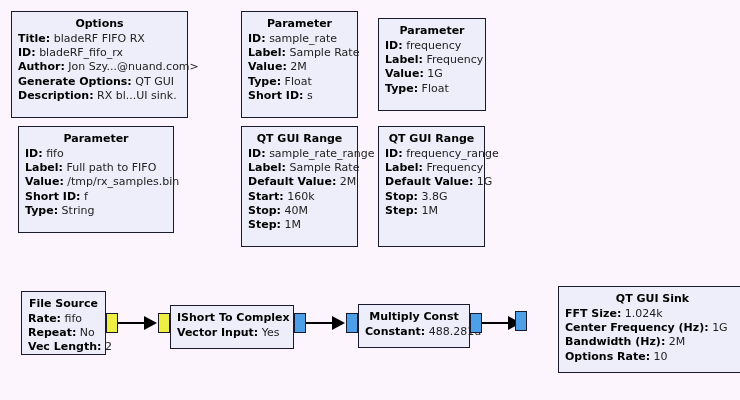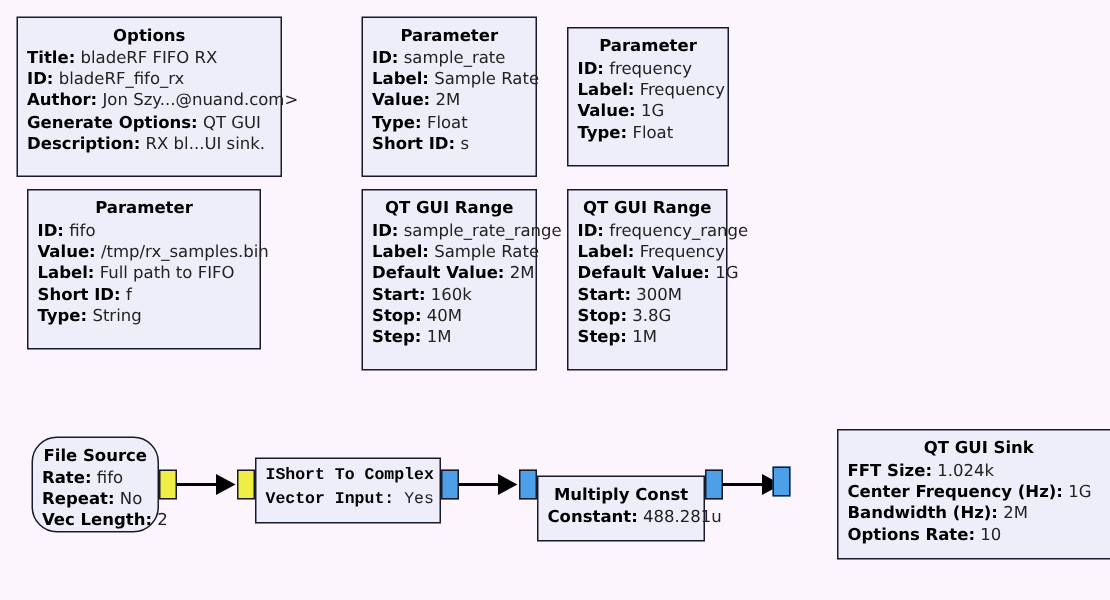--- a/index.html
+++ b/index.html
@@ -108,28 +108,28 @@
     </div>
   </div>
 
   <div class="block" id="blk-param-fifo" style="left:18px; top:126px; width:156px; height:107px;">
     <div class="btitle">Parameter</div>
     <div class="prop">
       <span class="k">ID:</span>
       <span class="v">fifo</span>
     </div>
     <div class="prop">
+      <span class="k">Label:</span>
+      <span class="v">Full path to FIFO</span>
+    </div>
+    <div class="prop">
       <span class="k">Value:</span>
       <span class="v">/tmp/rx_samples.bin</span>
     </div>
     <div class="prop">
-      <span class="k">Label:</span>
-      <span class="v">Full path to FIFO</span>
-    </div>
-    <div class="prop">
       <span class="k">Short ID:</span>
       <span class="v">f</span>
     </div>
     <div class="prop">
       <span class="k">Type:</span>
       <span class="v">String</span>
     </div>
   </div>
 
   <div class="block" id="blk-param-samplerate" style="left:241px; top:11px; width:117px; height:107px;">
@@ -212,68 +212,64 @@
     </div>
     <div class="prop">
       <span class="k">Label:</span>
       <span class="v">Frequency</span>
     </div>
     <div class="prop">
       <span class="k">Default Value:</span>
       <span class="v">1G</span>
     </div>
     <div class="prop">
-      <span class="k">Start:</span>
-      <span class="v">300M</span>
-    </div>
-    <div class="prop">
       <span class="k">Stop:</span>
       <span class="v">3.8G</span>
     </div>
     <div class="prop">
       <span class="k">Step:</span>
       <span class="v">1M</span>
     </div>
   </div>
 
-  <div class="block" id="blk-file-source" style="left:21px; top:291px; width:85px; height:64px;border-radius:17px;">
+  <div class="block" id="blk-file-source" style="left:21px; top:291px; width:85px; height:64px;">
     <div class="btitle">File Source</div>
     <div class="prop">
       <span class="k">Rate:</span>
       <span class="v">fifo</span>
     </div>
     <div class="prop">
       <span class="k">Repeat:</span>
       <span class="v">No</span>
     </div>
     <div class="prop">
       <span class="k">Vec Length:</span>
       <span class="v">2</span>
     </div>
   </div>
   <div class="port yellow" style="left:106px; top:313px; width:12px; height:20px;"></div>
 
   <div class="conn-line" style="left:118px; top:322px; width:33px;"></div>
   <div class="arrow" style="left:144px; top:316px;"></div>
 
   <div class="port yellow" style="left:158px; top:313px; width:12px; height:20px;"></div>
-  <div class="block" id="blk-ishort" style="left:170px; top:305px; width:124px; height:44px;font-family:Liberation Mono, monospace;">
+  <div class="block" id="blk-ishort" style="left:170px; top:305px; width:124px; height:44px;">
     <div class="btitle">IShort To Complex</div>
     <div class="prop">
       <span class="k">Vector Input:</span>
       <span class="v">Yes</span>
     </div>
   </div>
   <div class="port blue" style="left:294px; top:313px; width:12px; height:20px;"></div>
 
   <div class="conn-line" style="left:306px; top:322px; width:33px;"></div>
   <div class="arrow" style="left:332px; top:316px;"></div>
 
   <div class="port blue" style="left:346px; top:313px; width:12px; height:20px;"></div>
-  <div class="block" id="blk-multiply" style="left:358px; top:317px; width:112px; height:44px;">
+  <div class="block" id="blk-multiply" style="left:358px; top:304px; width:112px; height:44px;">
     <div class="btitle">Multiply Const</div>
     <div class="prop">
       <span class="k">Constant:</span>
       <span class="v">488.281u</span>
     </div>
   </div>
   <div class="port blue" style="left:470px; top:313px; width:12px; height:20px;"></div>
 
   <div class="conn-line" style="left:482px; top:322px; width:33px;"></div>
   <div class="arrow" style="left:508px; top:316px;"></div>

